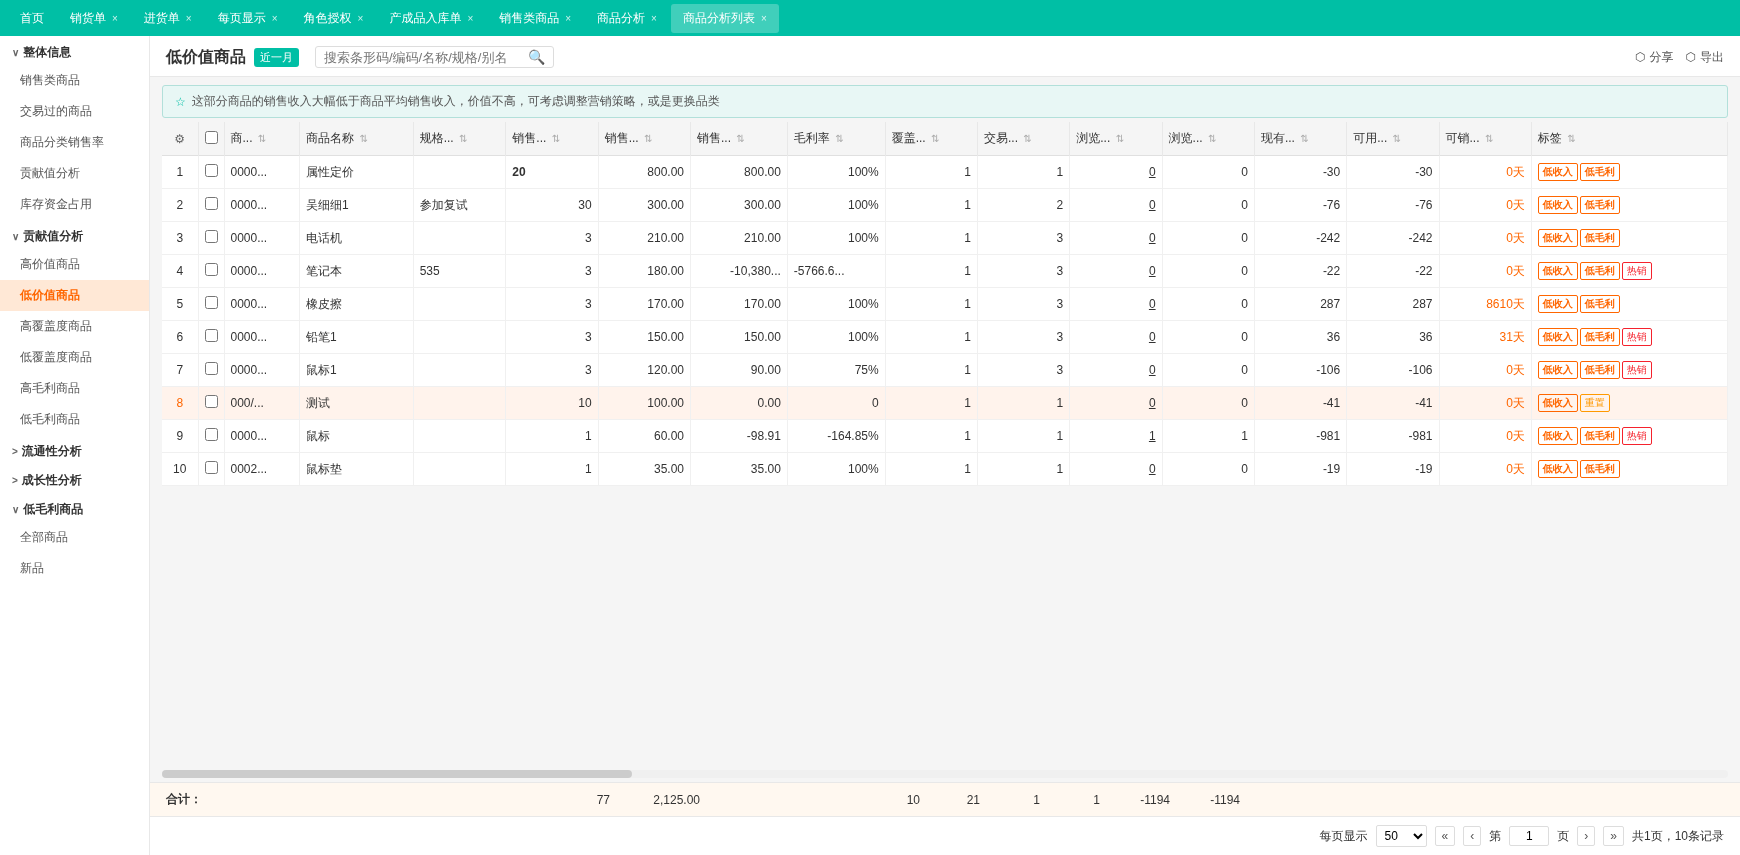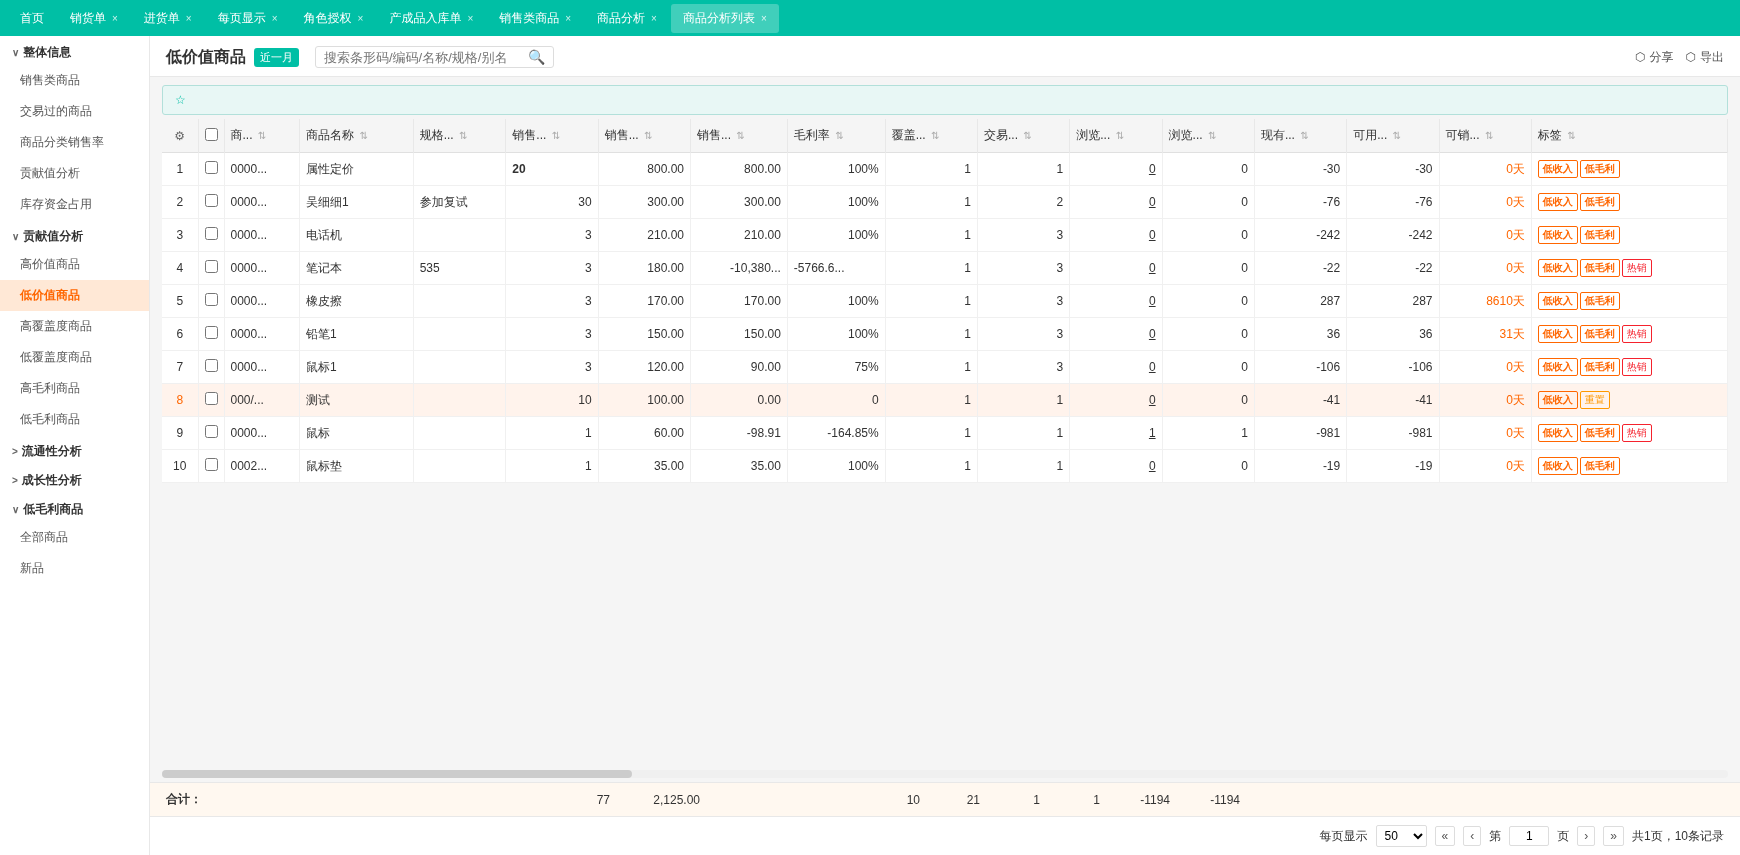--- a/index.html
+++ b/index.html
@@ -360,20 +360,21 @@
         </div>
         <div class="action-btn">
           <span>⬡</span>
           <span>导出</span>
         </div>
       </div>
     </div>
 
     <div class="info-bar">
       <span class="info-icon">☆</span>
+      <span>这部分商品的销售收入大幅低于商品平均销售收入，价值不高，可考虑调整营销策略，或是更换品类</span>
     </div>
 
     <div class="table-wrapper">
       <table>
         <thead>
           <tr>
             <th style="width:36px;text-align:center;">
               <span class="settings-icon">⚙</span>
             </th>
             <th style="width:24px;">

